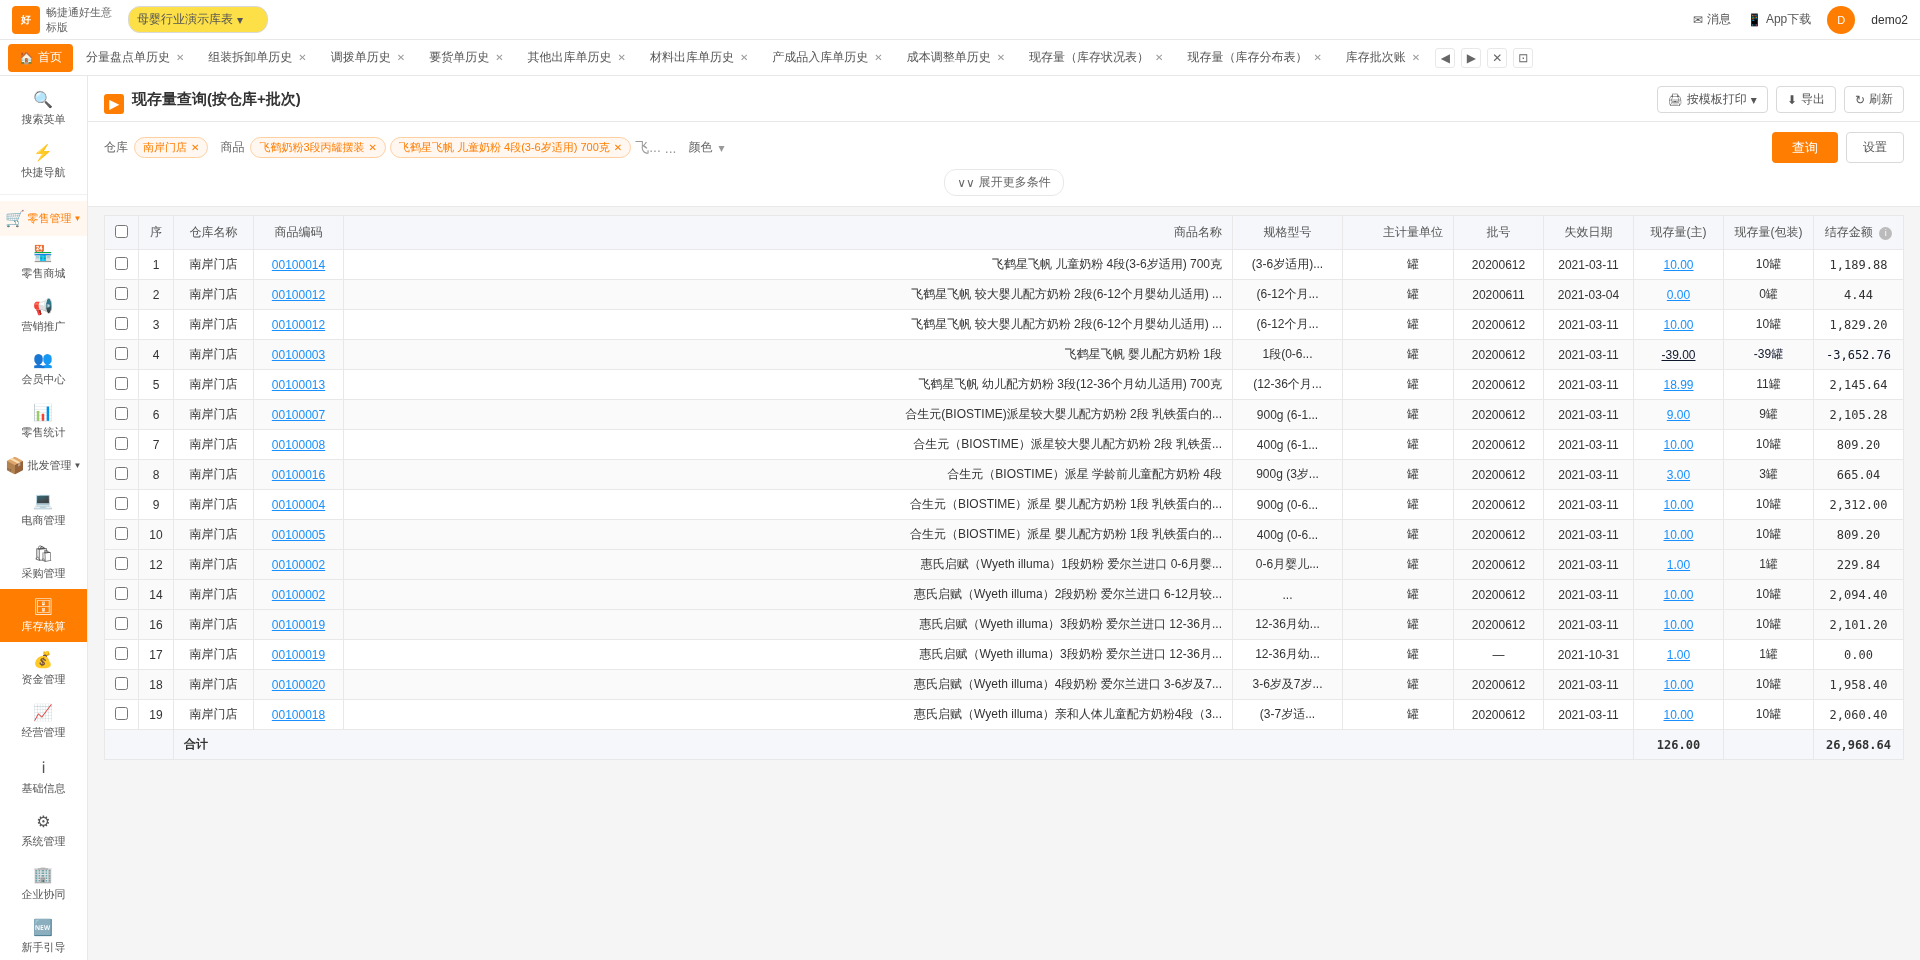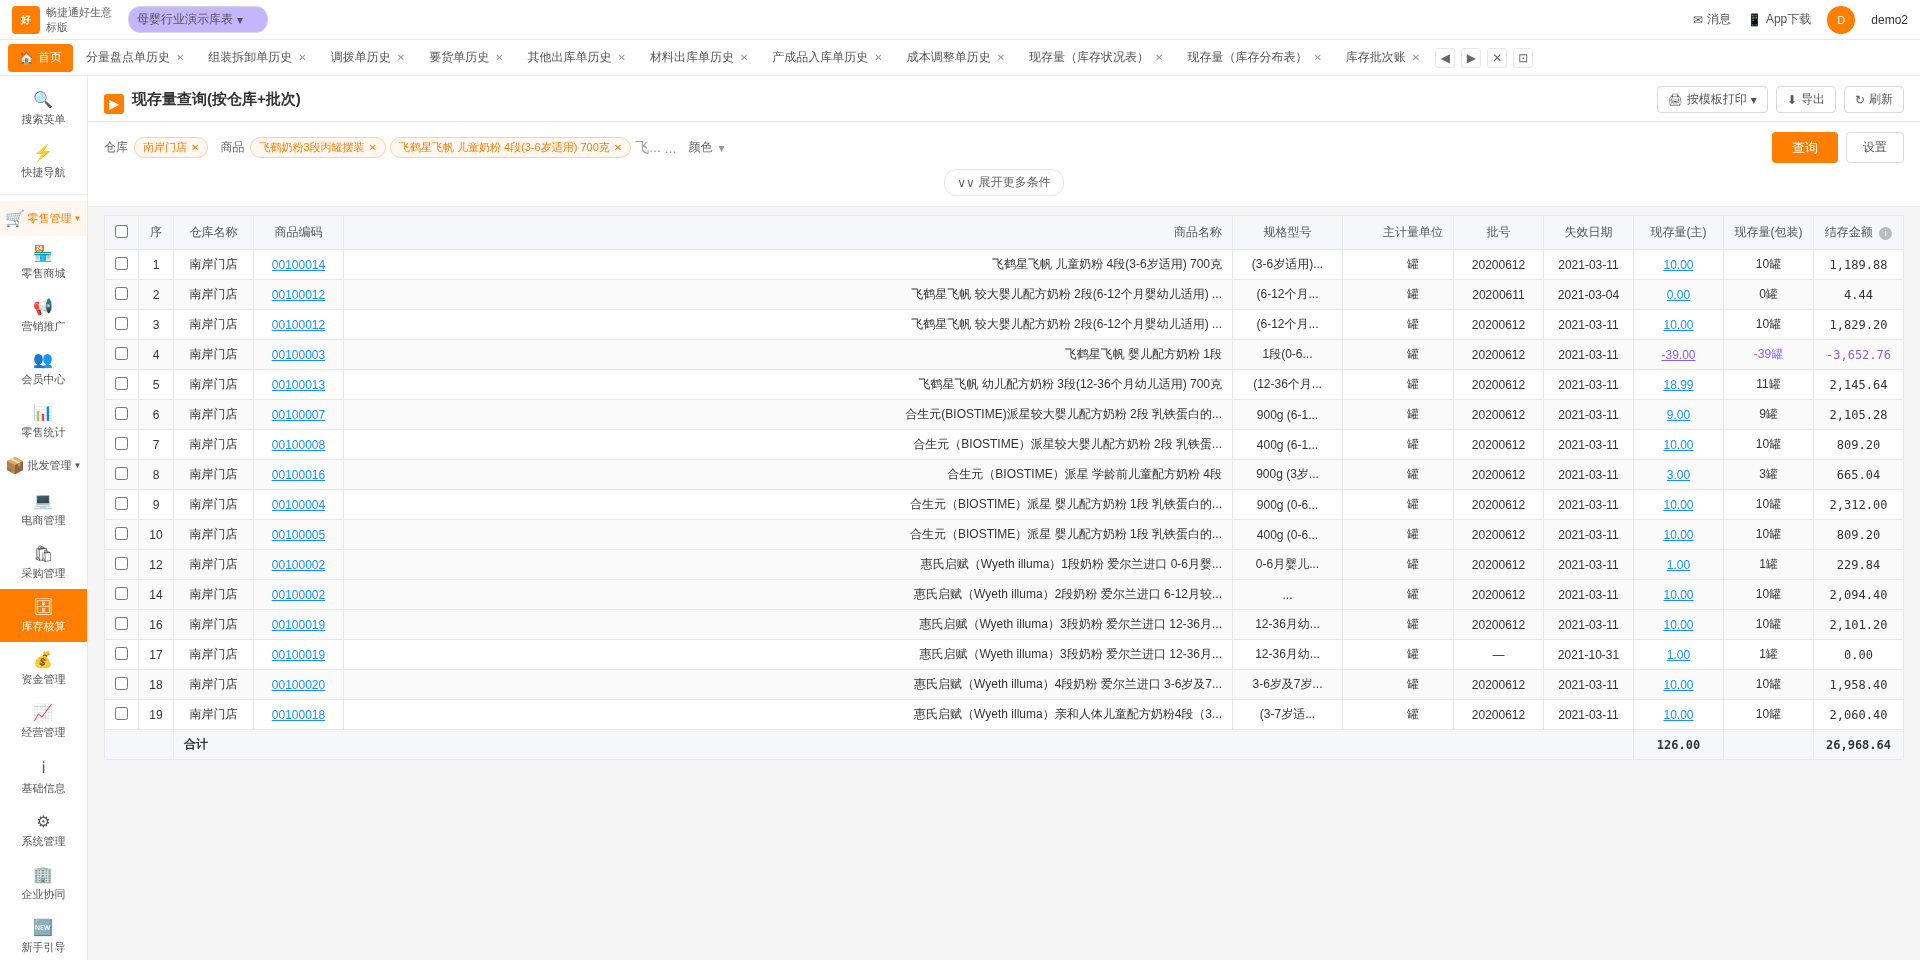--- a/index.html
+++ b/index.html
@@ -7,21 +7,21 @@
 
     
     .top-bar {
       display: flex; align-items: center; height: 40px;
       background: #fff; border-bottom: 1px solid #e8e8e8;
       padding: 0 12px; gap: 16px;
     }
     .logo-area { display: flex; align-items: center; gap: 6px; }
     .logo-icon { width: 28px; height: 28px; background: #ff7d00; border-radius: 4px; display: flex; align-items: center; justify-content: center; color: #fff; font-size: 10px; font-weight: bold; }
     .logo-text { font-size: 11px; color: #666; line-height: 1.3; }
-    .industry-select { display: flex; align-items: center; gap: 4px; color: #555; font-size: 12px; padding: 4px 8px; border: 1px solid #d9d9d9; border-radius: 12px; cursor: pointer; background: #c4b5fd; min-width: 140px; }
+    .industry-select { display: flex; align-items: center; gap: 4px; color: #555; font-size: 12px; padding: 4px 8px; border: 1px solid #d9d9d9; border-radius: 12px; cursor: pointer; background: #fde047; min-width: 140px; }
     .top-bar-right { margin-left: auto; display: flex; align-items: center; gap: 16px; }
     .top-bar-btn { display: flex; align-items: center; gap: 4px; color: #555; cursor: pointer; font-size: 12px; }
     .user-avatar { width: 28px; height: 28px; border-radius: 50%; background: #ff7d00; display: flex; align-items: center; justify-content: center; color: #fff; font-size: 11px; }
 
     
     .tab-bar {
       display: flex; align-items: center; height: 36px;
       background: #fff; border-bottom: 1px solid #e8e8e8;
       padding: 0 8px; gap: 2px; overflow: hidden;
     }
@@ -106,21 +106,21 @@
     th {
       padding: 8px 10px; text-align: center; font-weight: 500; color: #555;
       border: 1px solid #e8e8e8; font-size: 12px; white-space: nowrap;
     }
     td {
       padding: 6px 10px; text-align: center; border: 1px solid #e8e8e8;
       font-size: 12px; color: #333;
     }
     .td-left { text-align: left; }
     .td-link { color: #1890ff; text-decoration: underline; cursor: pointer; }
-    .td-red { color: #8b5cf6; }
+    .td-red { color: #0f172a; }
     .td-num { font-family: monospace; }
     .row-even td { background: #fafafa; }
     .footer-row td { background: #f5f7fa; font-weight: 600; color: #333; }
     .col-check { width: 30px; }
     .col-no { width: 35px; }
     .col-warehouse { width: 80px; }
     .col-code { width: 90px; }
     .col-name { min-width: 240px; text-align: right; }
     .col-spec { width: 110px; }
     .col-unit { width: 80px; padding-left: 40px; }

